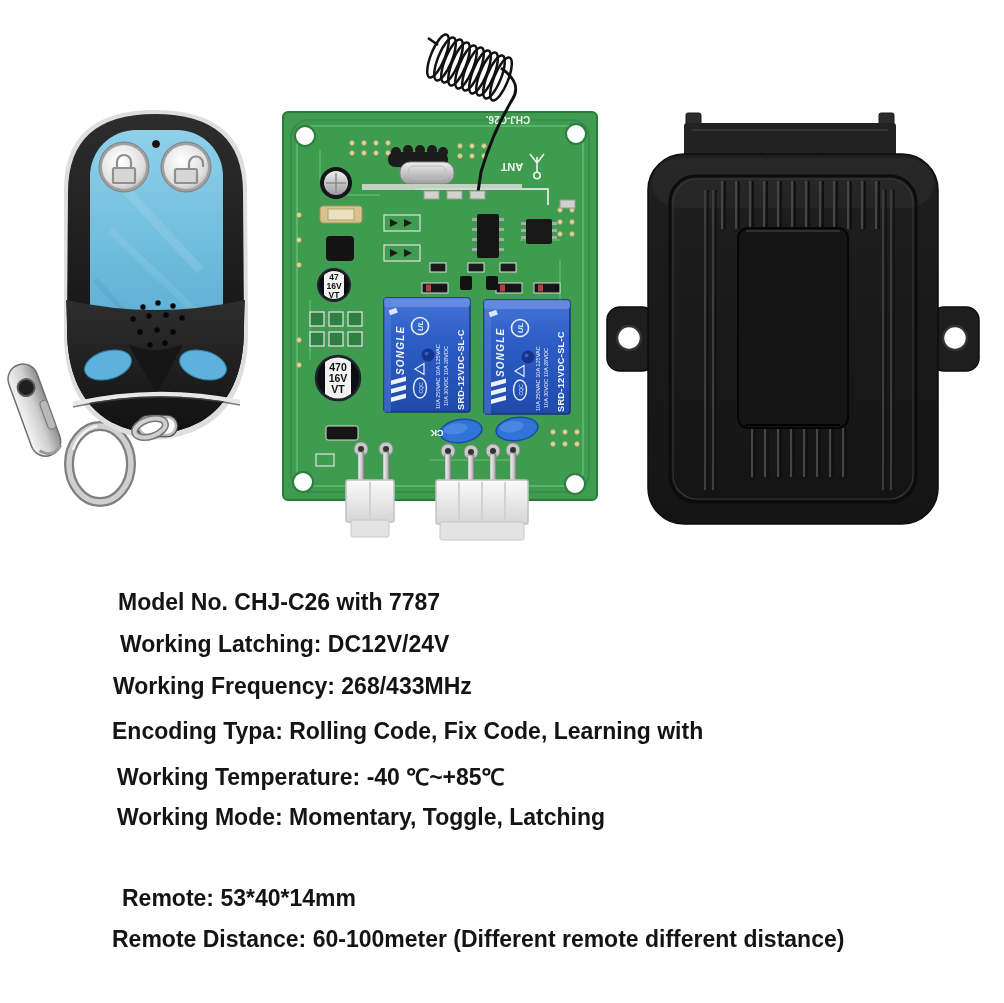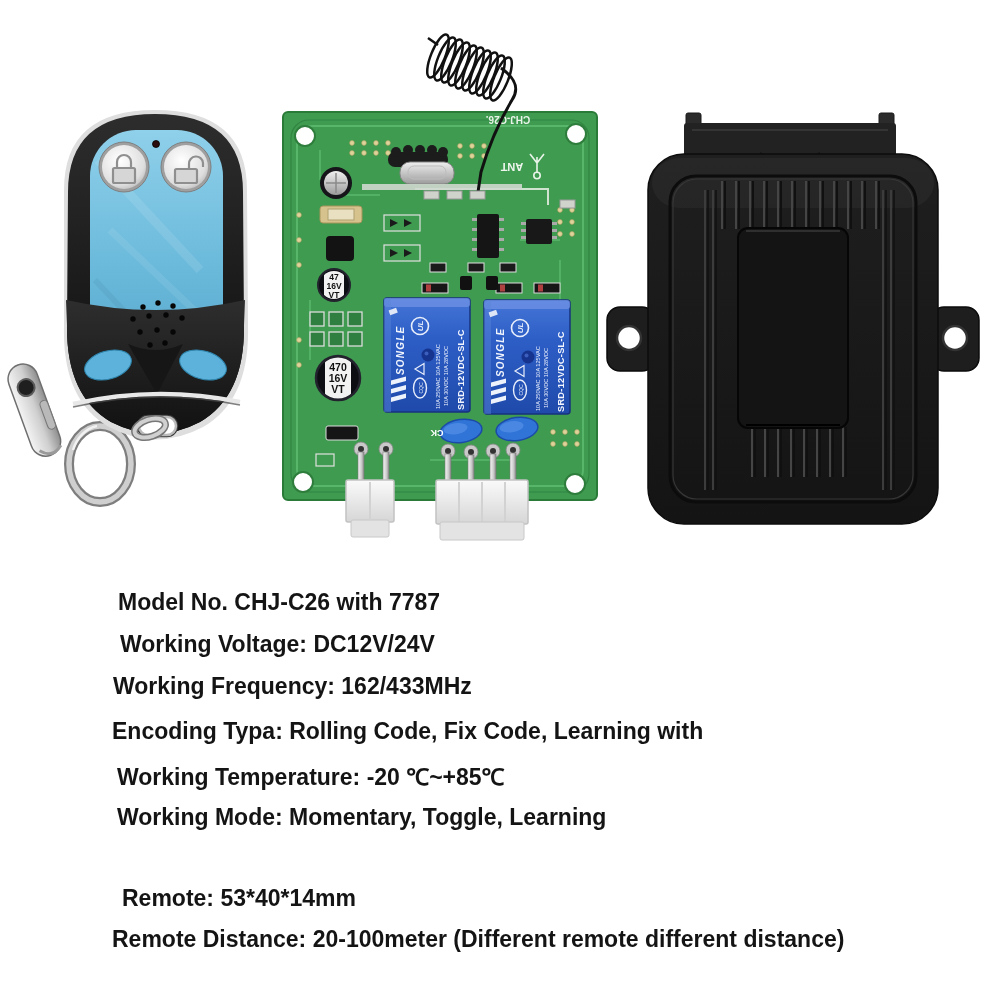--- a/index.html
+++ b/index.html
@@ -450,20 +450,20 @@
     <g>
       <rect x="738" y="228" width="110" height="200" rx="10" fill="#141414" stroke="#060606" stroke-width="2"></rect>
       <path d="M746,231 H840" stroke="#2f2f2f" stroke-width="2"></path>
       <path d="M746,425 H840" stroke="#000" stroke-width="2"></path>
     </g>
   </g>
 </svg>
 
 <div class="specs">
   <div class="spec-line s1">Model No. CHJ-C26 with 7787</div>
-  <div class="spec-line s2">Working Voltage: DC12V/24V</div>
-  <div class="spec-line s3">Working Frequency: 162/433MHz</div>
+  <div class="spec-line s2">Working Latching: DC12V/24V</div>
+  <div class="spec-line s3">Working Frequency: 268/433MHz</div>
   <div class="spec-line s4">Encoding Typa: Rolling Code, Fix Code, Learning with</div>
-  <div class="spec-line s5">Working Temperature: -20 ℃~+85℃</div>
-  <div class="spec-line s6">Working Mode: Momentary, Toggle, Learning</div>
+  <div class="spec-line s5">Working Temperature: -40 ℃~+85℃</div>
+  <div class="spec-line s6">Working Mode: Momentary, Toggle, Latching</div>
   <div class="spec-line s8">Remote: 53*40*14mm</div>
-  <div class="spec-line s9">Remote Distance: 20-100meter (Different remote different distance)</div>
+  <div class="spec-line s9">Remote Distance: 60-100meter (Different remote different distance)</div>
 </div>
 
 </body></html>

